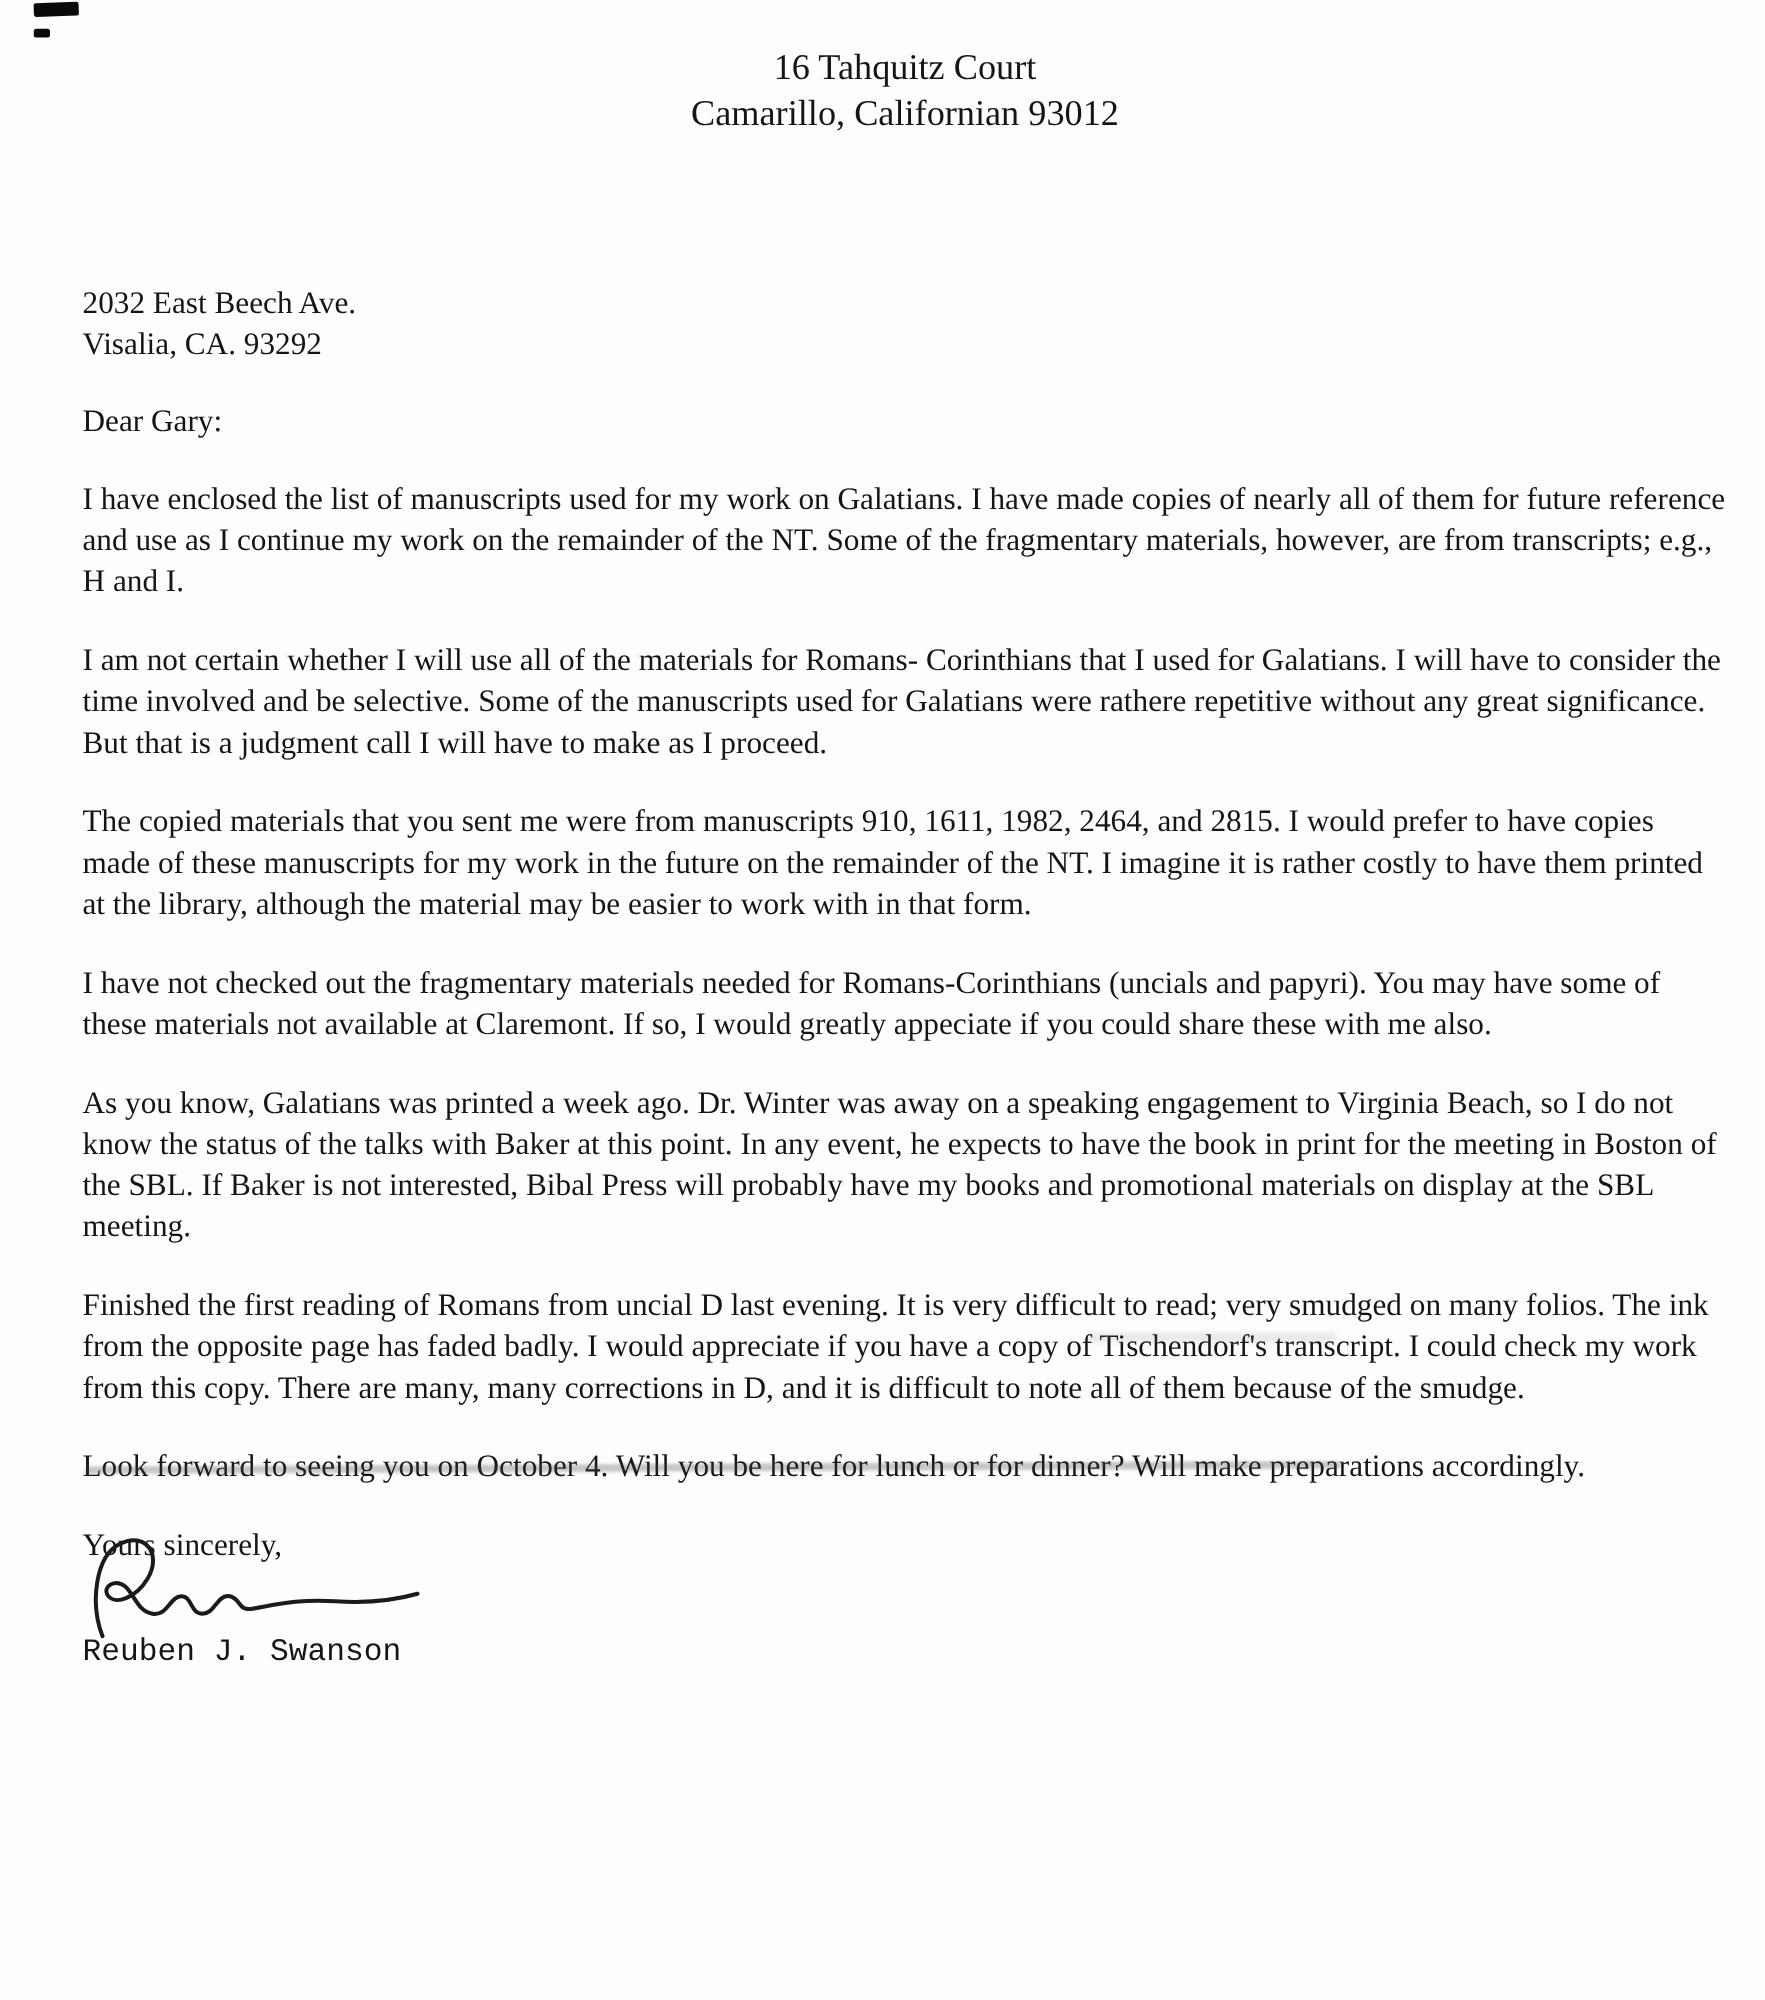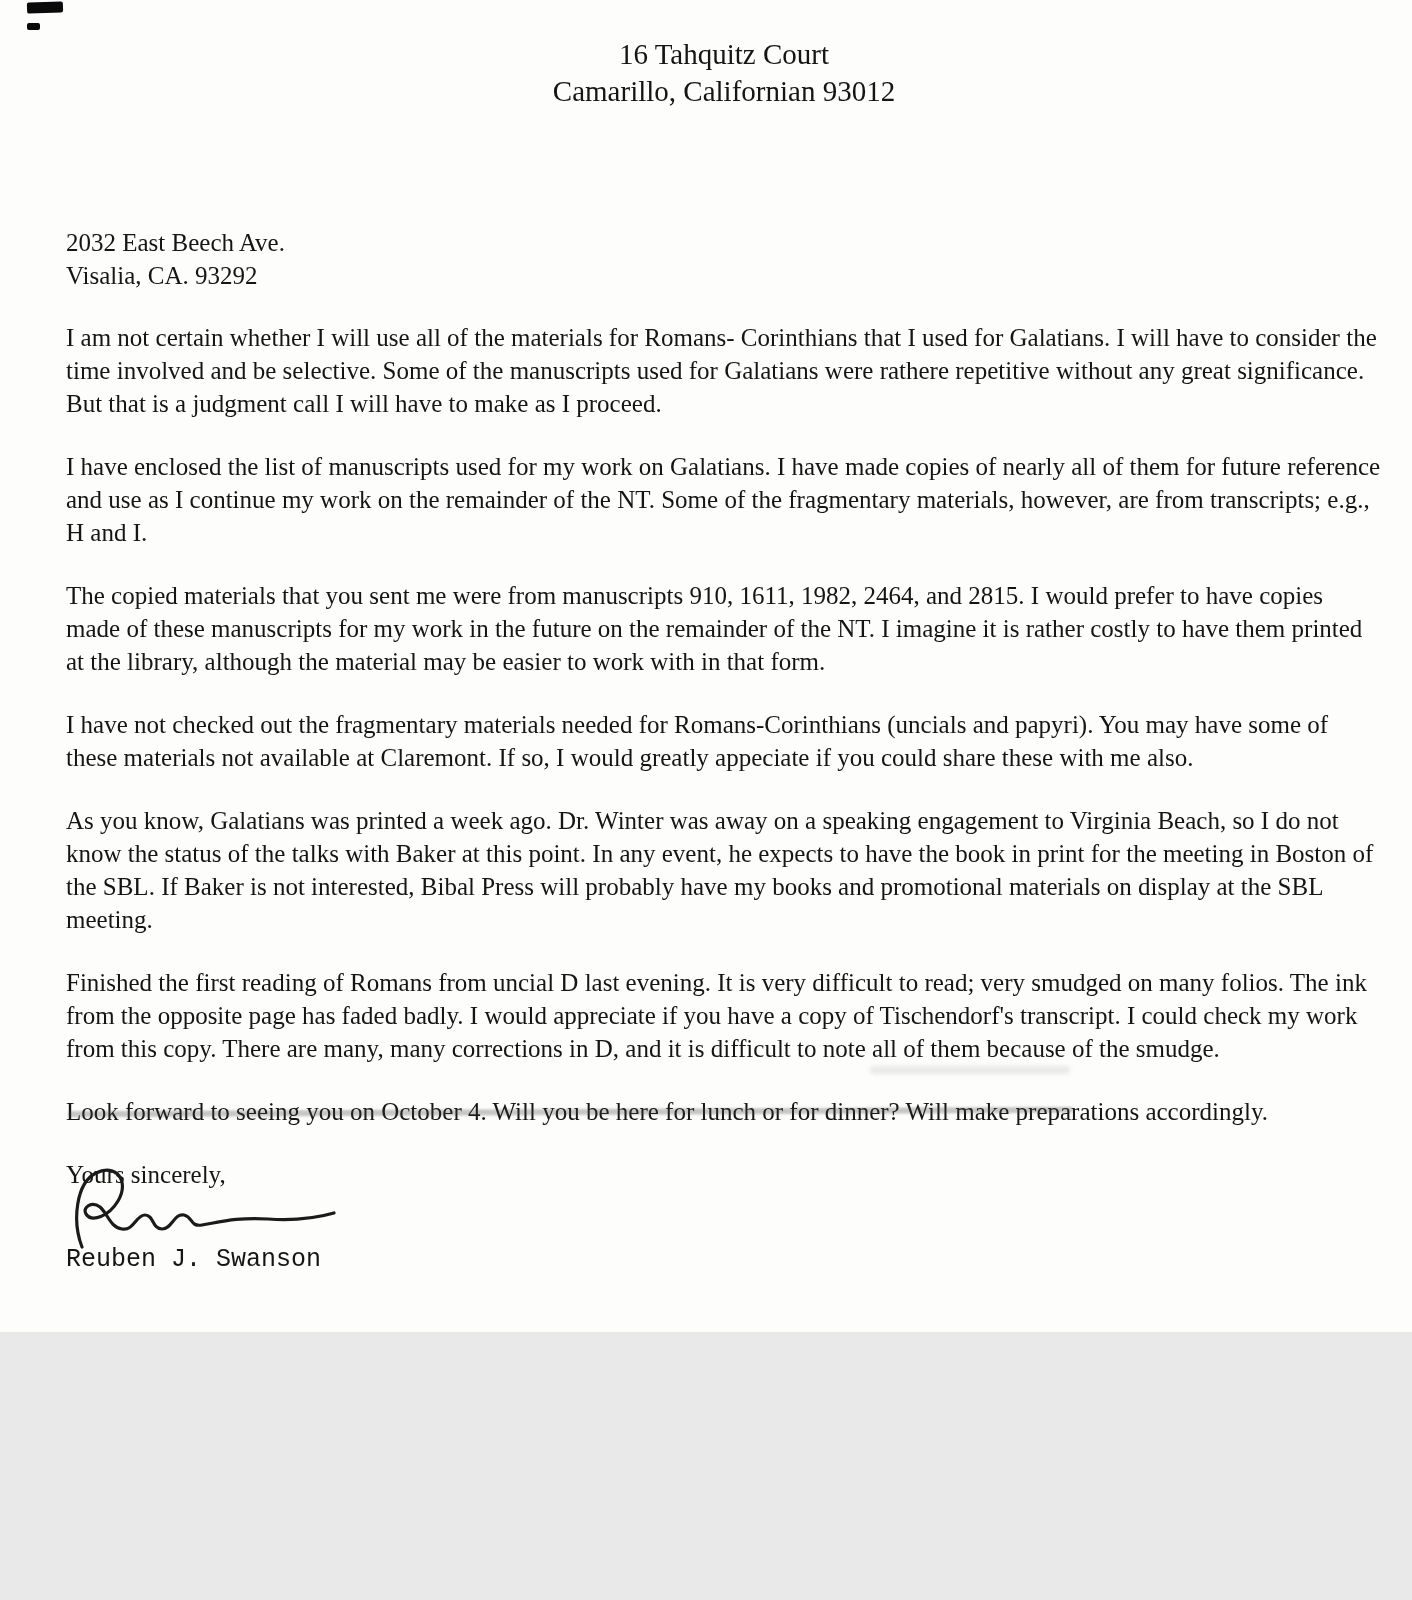--- a/index.html
+++ b/index.html
@@ -3,21 +3,21 @@
 <meta charset="utf-8">
 <style>
   html, body {
     margin: 0;
     padding: 0;
     background: #e9e9e9;
   }
   .page {
     position: relative;
     width: 1412px;
-    height: 1332px;
+    height: 1600px;
     margin: 0 auto;
     background: #fdfdfc;
     box-sizing: border-box;
     padding: 36px 30px 0 66px;
     font-family: "Liberation Serif", "DejaVu Serif", serif;
     color: #151515;
     overflow: hidden;
   }
   
   .scan-mark {
@@ -101,23 +101,24 @@
   <header class="letterhead">
     <div>16 Tahquitz Court</div>
     <div>Camarillo, Californian 93012</div>
   </header>
 
   <section class="recipient">
     <div>2032 East Beech Ave.</div>
     <div>Visalia, CA. 93292</div>
   </section>
 
+  <p class="salutation">Dear Gary:</p>
 
+  <p class="body-par">I have enclosed the list of manuscripts used for my work on Galatians. I have made copies of nearly all of them for future reference and use as I continue my work on the remainder of the NT.  Some of the fragmentary materials, however, are from transcripts; e.g., H and I.</p>
   <p class="body-par">I am not certain whether I will use all of the materials for Romans- Corinthians that I used for Galatians.  I will have to consider the time involved and be selective.  Some of the manuscripts used for Galatians were rathere repetitive without any great significance.  But that is a judgment call I will have to make as I proceed.</p>
-  <p class="body-par">I have enclosed the list of manuscripts used for my work on Galatians. I have made copies of nearly all of them for future reference and use as I continue my work on the remainder of the NT.  Some of the fragmentary materials, however, are from transcripts; e.g., H and I.</p>
   <p class="body-par">The copied materials that you sent me were from manuscripts 910, 1611, 1982, 2464, and 2815.  I would prefer to have copies made of these manuscripts for my work in the future on the remainder of the NT.  I imagine it is rather costly to have them printed at the library, although the material may be easier to work with in that form.</p>
   <p class="body-par">I have not checked out the fragmentary materials needed for Romans-Corinthians (uncials and papyri).  You may have some of these materials not available at Claremont. If so, I would greatly appeciate if you could share these with me also.</p>
   <p class="body-par">As you know, Galatians was printed a week ago.  Dr. Winter was away on a speaking engagement to Virginia Beach, so I do not know the status of the talks with Baker at this point. In any event, he expects to have the book in print for the meeting in Boston of the SBL.  If Baker is not interested, Bibal Press will probably have my books and promotional materials on display at the SBL meeting.</p>
   <p class="body-par">Finished the first reading of Romans from uncial D last evening.  It is very difficult to read; very smudged on many folios.  The ink from the opposite page has faded badly.  I would appreciate if you have a copy of Tischendorf's transcript.  I could check my work from this copy.  There are many, many corrections in D, and it is difficult to note all of them because of the smudge.</p>
 
   <p class="body-par strike-wrap">
     <span>Look forward to seeing you on October 4.  Will you be here for lunch or for dinner?  Will make preparations accordingly.</span>
     <span class="strike-artifact"></span>
   </p>
 

